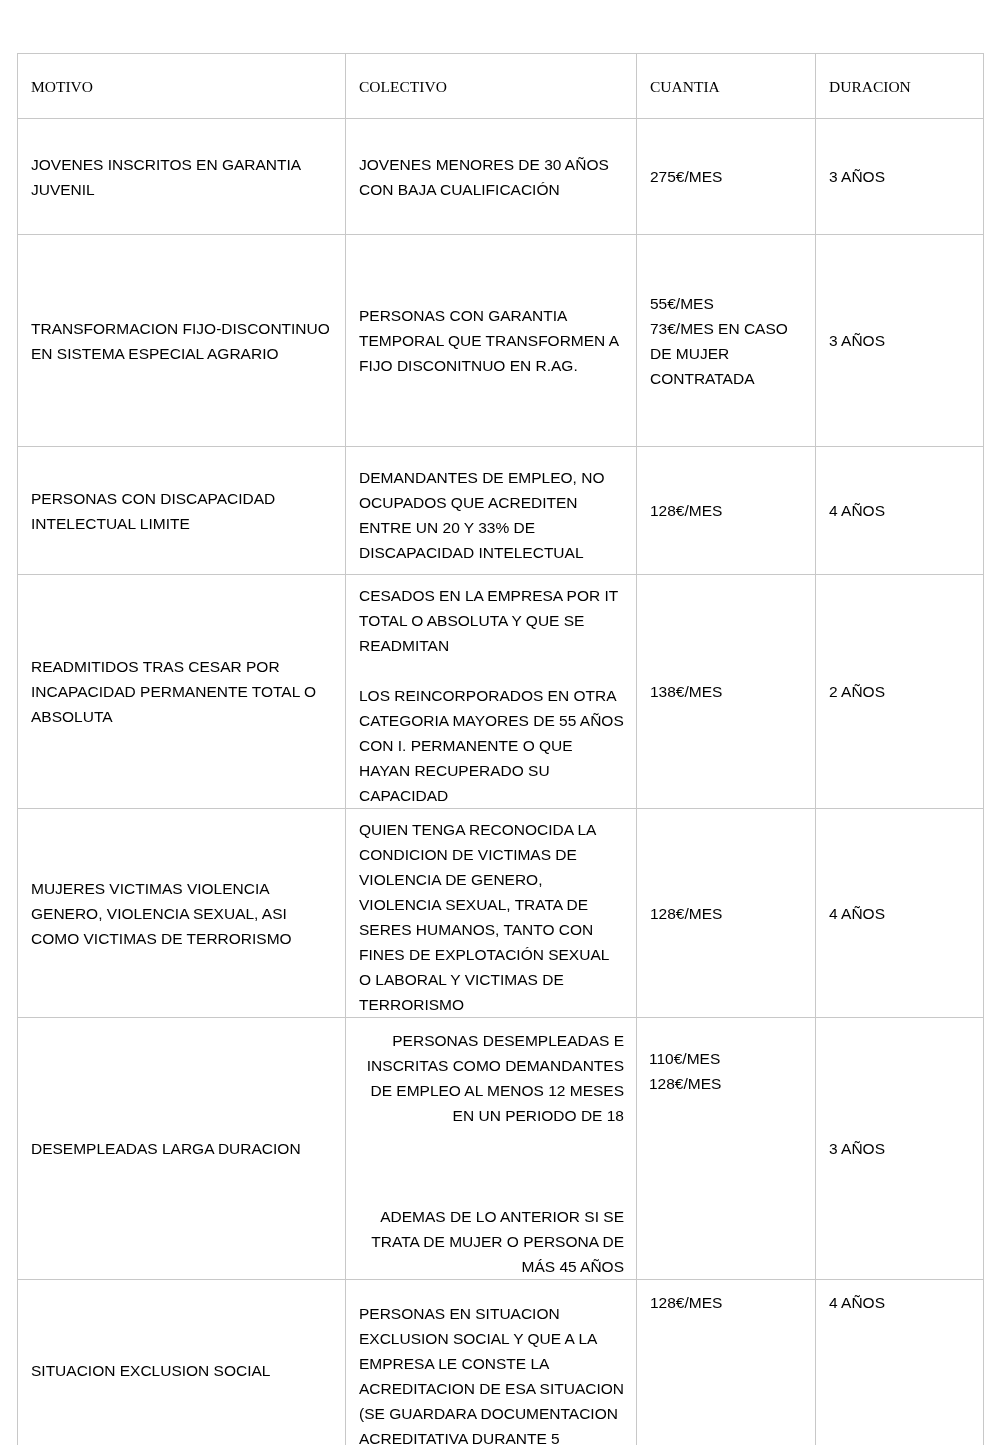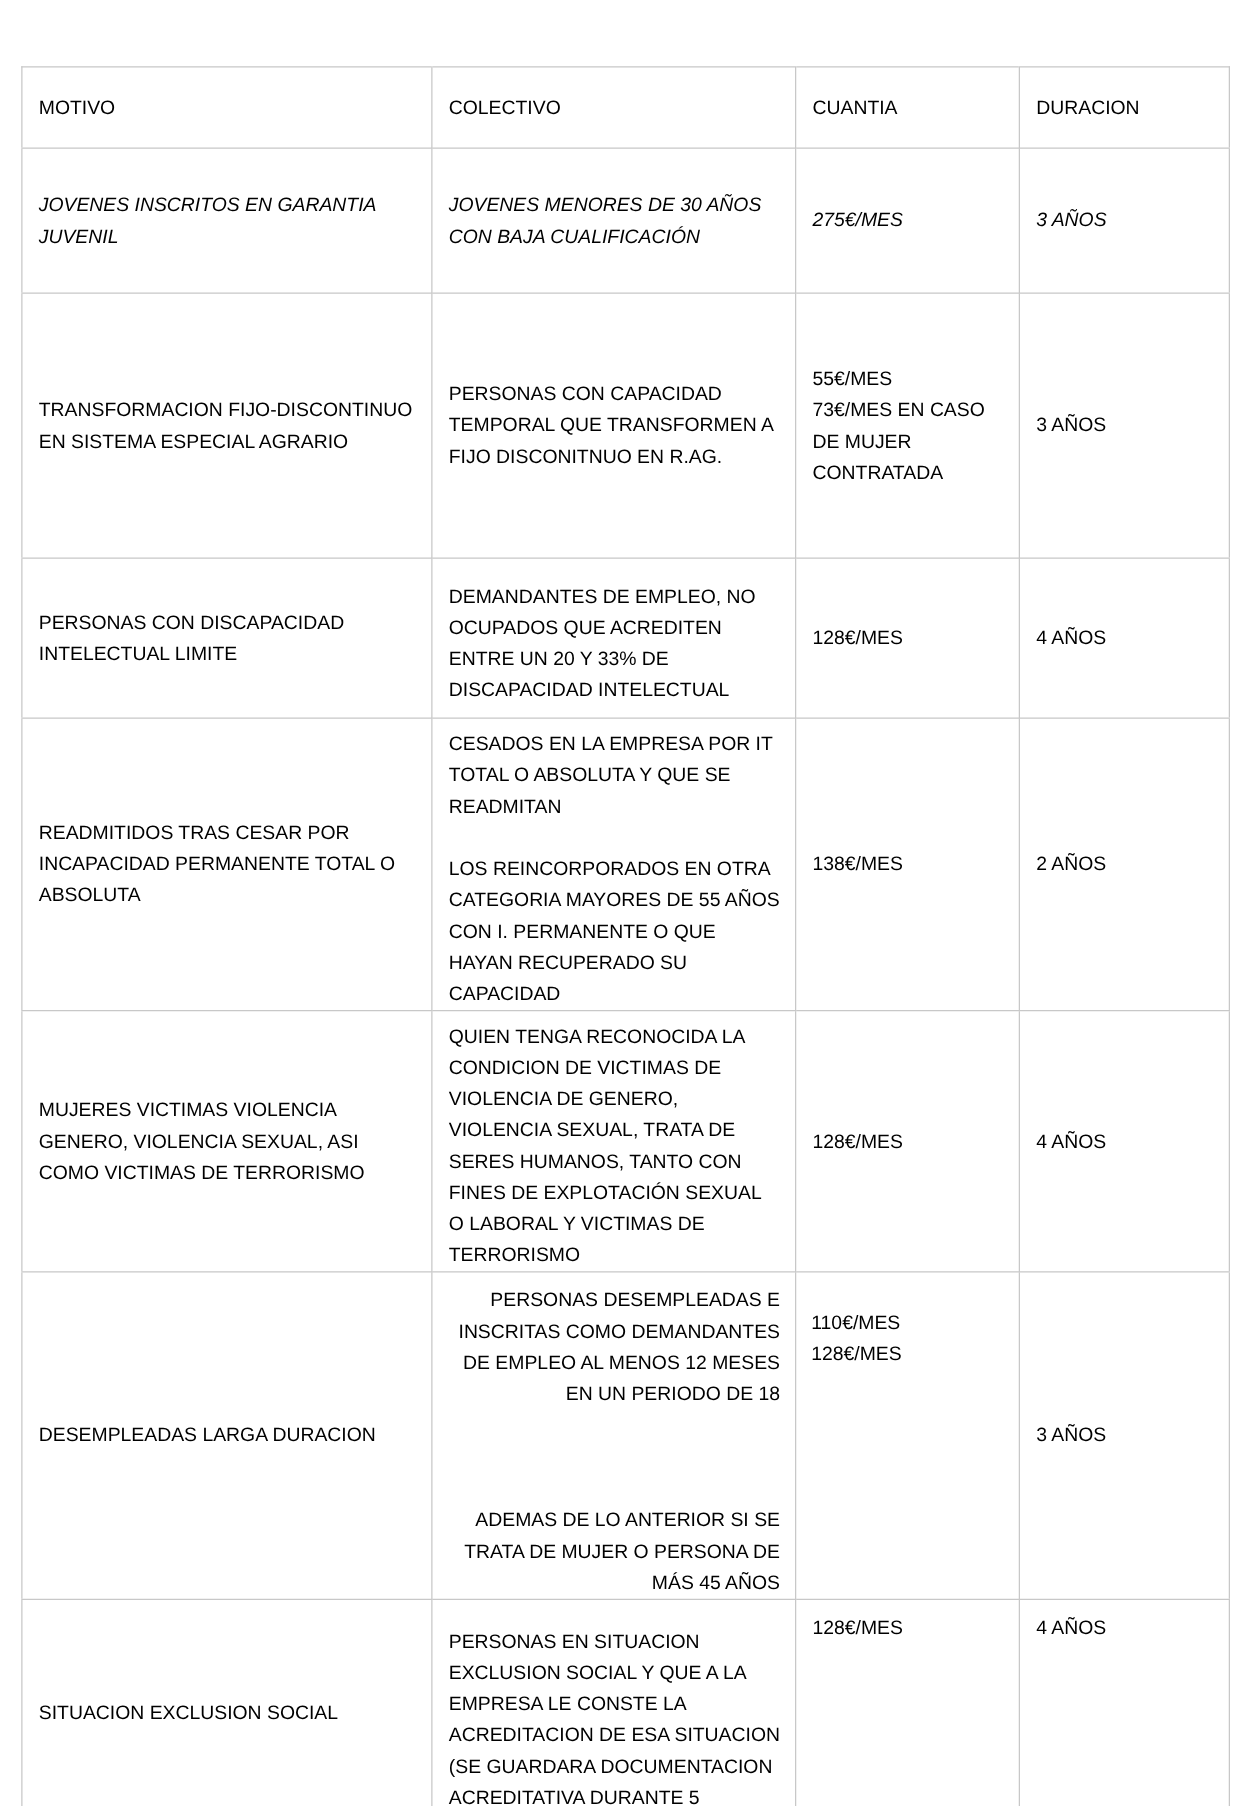--- a/index.html
+++ b/index.html
@@ -51,20 +51,21 @@
   }
   table.subsidy-table th:last-child,
   table.subsidy-table td:last-child { border-right: none; }
 
   thead th {
     font-weight: bold;
     font-size: 15.5px;
     height: 64px;
     border-bottom: 3px solid #a6a6a6;
     vertical-align: middle;
+    font-family: Liberation Serif, serif;
   }
 
   td.motivo-cell {
     font-weight: bold;
     font-size: 15px;
     line-height: 25px;
   }
 
   td.colectivo-cell {
     vertical-align: top;
@@ -118,30 +119,30 @@
       <tr>
         <th>MOTIVO</th>
         <th>COLECTIVO</th>
         <th>CUANTIA</th>
         <th>DURACION</th>
       </tr>
     </thead>
 
     <tbody>
 
-      <tr class="r-jovenes" style="height:116px;font-style:italic;">
+      <tr class="r-jovenes" style="height:116px;">
         <td class="motivo-cell">JOVENES INSCRITOS EN GARANTIA JUVENIL</td>
         <td class="colectivo-cell">JOVENES MENORES DE 30 AÑOS CON BAJA CUALIFICACIÓN</td>
         <td class="cuantia-cell">275€/MES</td>
         <td class="duracion-cell">3 AÑOS</td>
       </tr>
 
       <tr class="r-transformacion" style="height:212px;">
         <td class="motivo-cell">TRANSFORMACION FIJO-DISCONTINUO EN SISTEMA ESPECIAL AGRARIO</td>
-        <td class="colectivo-cell">PERSONAS CON CAPACIDAD TEMPORAL QUE TRANSFORMEN A FIJO DISCONITNUO EN R.AG.</td>
+        <td class="colectivo-cell">PERSONAS CON GARANTIA TEMPORAL QUE TRANSFORMEN A FIJO DISCONITNUO EN R.AG.</td>
         <td class="cuantia-cell">
           <span class="cuantia-stack">
             <span class="part">55€/MES</span>
             <span class="gap-lg"></span>
             <span class="part">73€/MES EN CASO DE MUJER CONTRATADA</span>
           </span>
         </td>
         <td class="duracion-cell">3 AÑOS</td>
       </tr>
 

